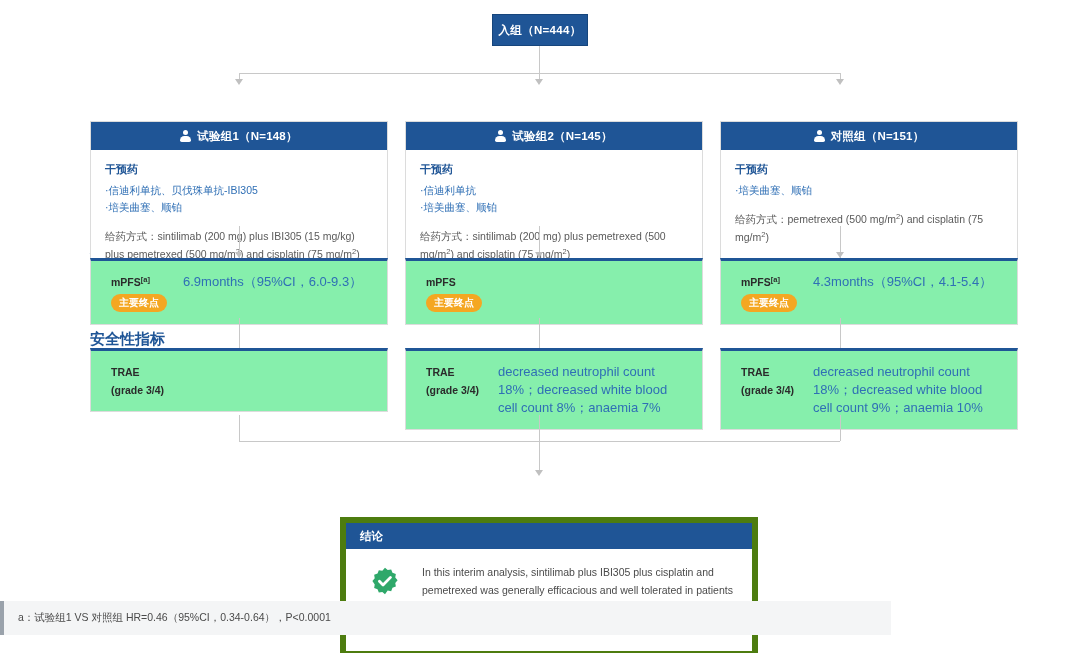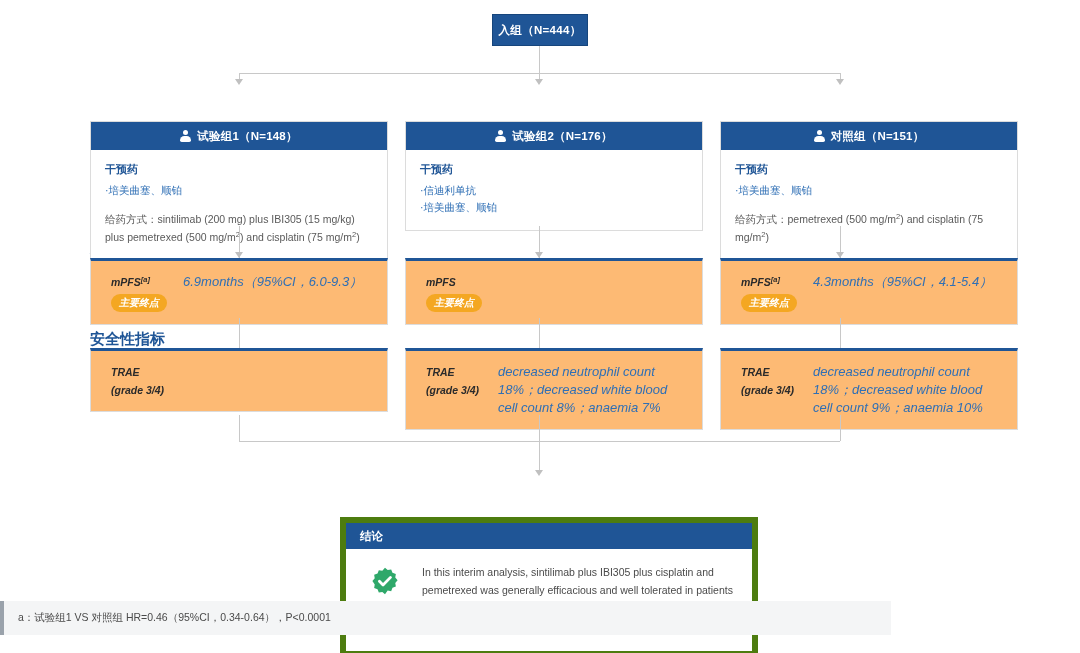--- a/index.html
+++ b/index.html
@@ -92,24 +92,23 @@
     color:#5a5a5a;
     font-size:10.5px;
     line-height:18px;
   }
   sup { font-size:7.5px; vertical-align:super; line-height:0; }
 
   
   .metric-card {
     position:absolute;
     width:298px;
-    background:#fdba74;
+    background:#86efac;
     border:1px solid #dcdcdc;
     border-top:3px solid #1F5596;
-    font-style:italic;
   }
   .metric-inner { padding:12px 14px 12px 20px; display:flex; gap:10px; }
   .metric-label {
     font-weight:bold;
     color:#2b2b2b;
     font-size:10.5px;
     line-height:18px;
     flex:0 0 62px;
   }
   .metric-val {
@@ -205,41 +204,45 @@
     <div class="card">
       <div class="card-head">
         <span class="person-icon">
             <i class="head"></i>
             <i class="body"></i>
           </span>
         <span>试验组1（N=148）</span>
       </div>
       <div class="card-body">
         <div class="sec-title">干预药</div>
+        <div class="bullet">·信迪利单抗、贝伐珠单抗-IBI305</div>
         <div class="bullet">·培美曲塞、顺铂</div>
         <div class="admin">
           <span>给药方式：</span><span class="admin-val">sintilimab (200 mg) plus IBI305 (15 mg/kg) plus pemetrexed (500 mg/m<sup>2</sup>) and cisplatin (75 mg/m<sup>2</sup>)</span>
         </div>
       </div>
     </div>
   </div>
 
   <div class="col col-2">
     <div class="card">
       <div class="card-head">
         <span class="person-icon">
             <i class="head"></i>
             <i class="body"></i>
           </span>
-        <span>试验组2（N=176）</span>
+        <span>试验组2（N=145）</span>
       </div>
       <div class="card-body">
         <div class="sec-title">干预药</div>
         <div class="bullet">·信迪利单抗</div>
         <div class="bullet">·培美曲塞、顺铂</div>
+        <div class="admin">
+          <span>给药方式：</span><span class="admin-val">sintilimab (200 mg) plus pemetrexed (500 mg/m<sup>2</sup>) and cisplatin (75 mg/m<sup>2</sup>)</span>
+        </div>
       </div>
     </div>
   </div>
 
   <div class="col col-3">
     <div class="card">
       <div class="card-head">
         <span class="person-icon">
             <i class="head"></i>
             <i class="body"></i>

